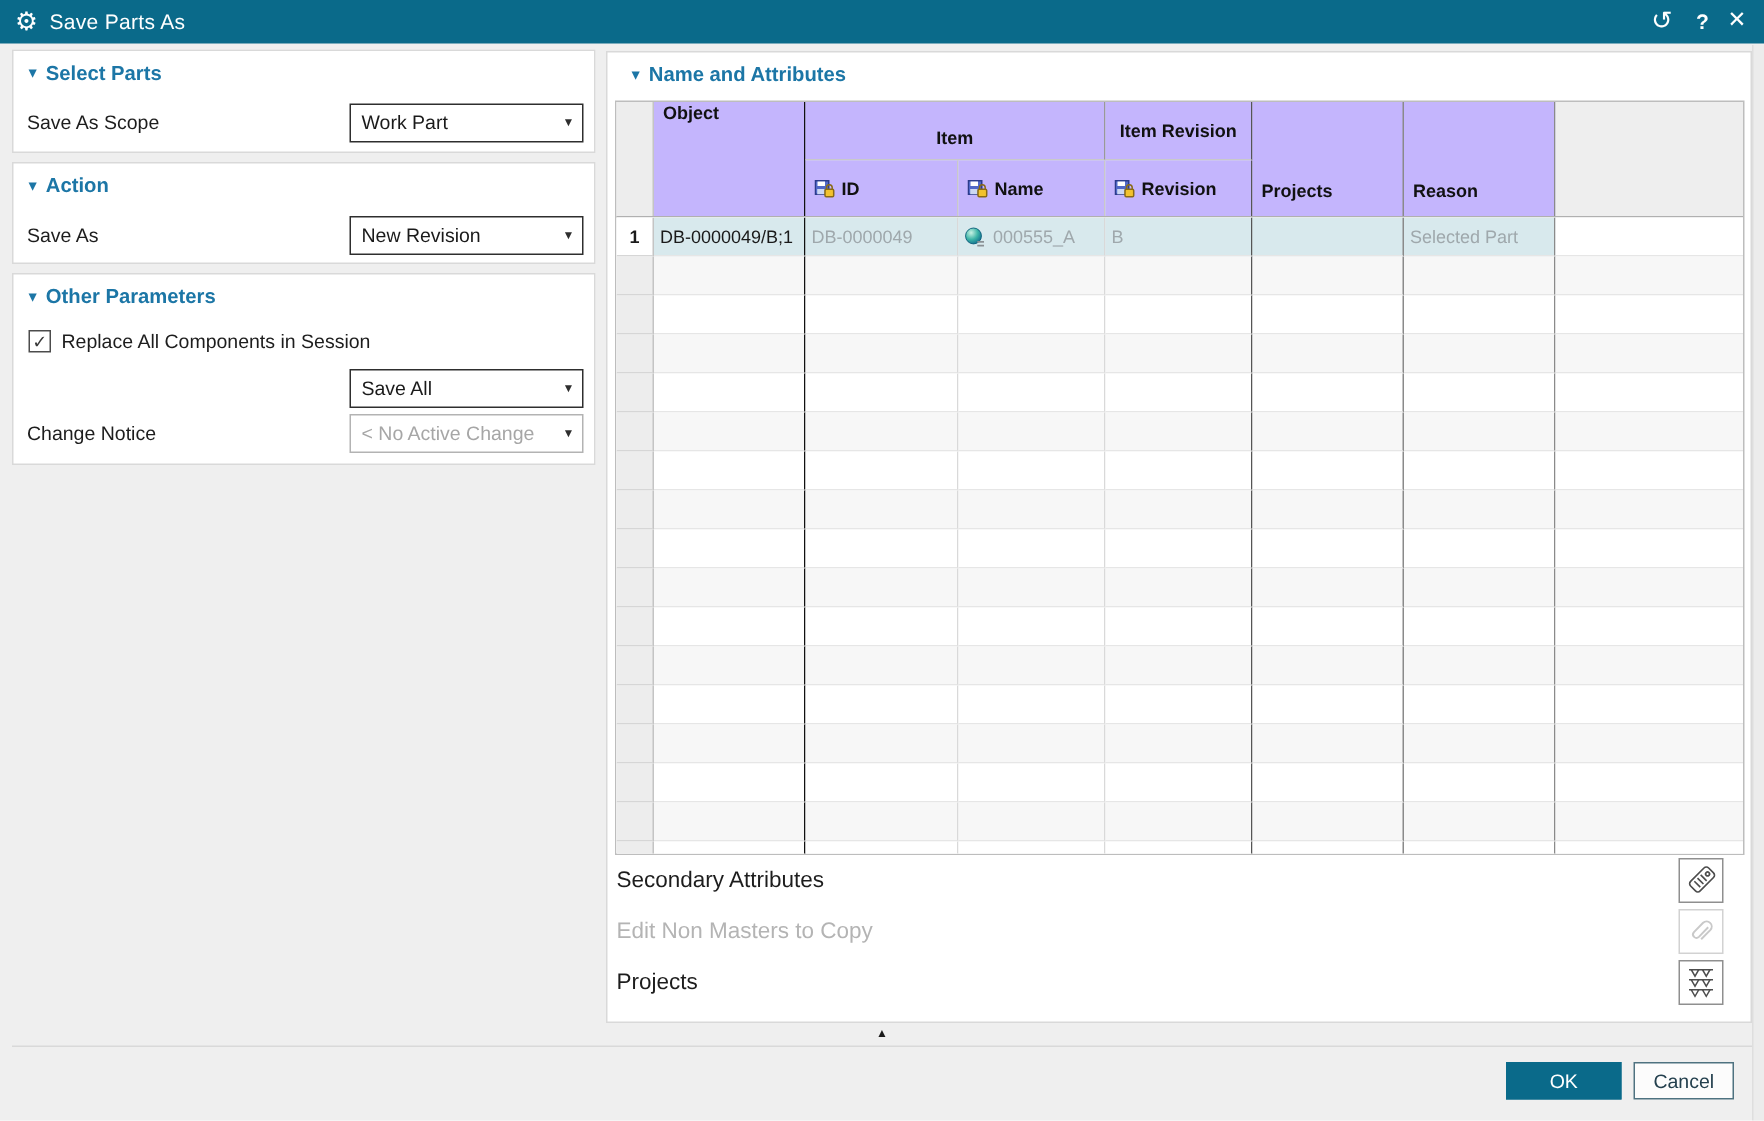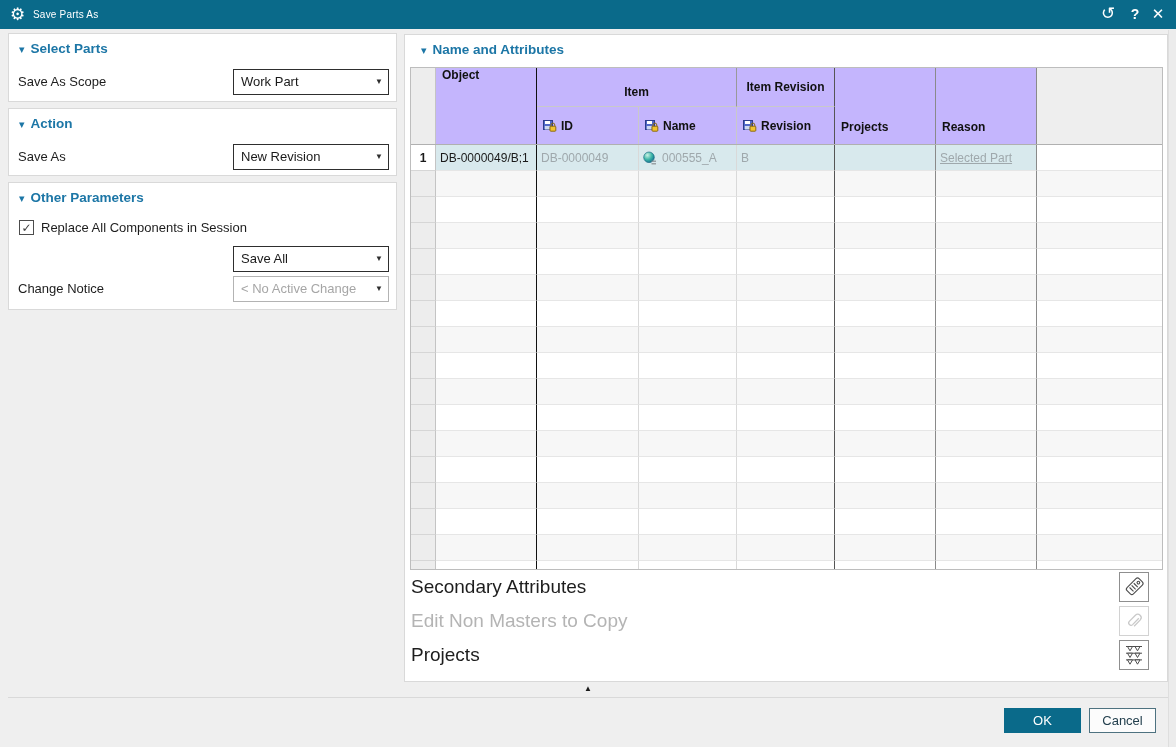--- a/index.html
+++ b/index.html
@@ -3,21 +3,21 @@
 <meta charset="utf-8">
 <style>
   * { margin:0; padding:0; box-sizing:border-box; }
   html,body { width:1176px; height:747px; }
   body { font-family:"Liberation Sans","DejaVu Sans",sans-serif; background:#efefef; overflow:hidden; }
   .dialog { position:relative; width:1176px; height:747px; background:#efefef; }
 
   
   .titlebar { position:absolute; left:0; top:0; width:1176px; height:29px; background:#0a6a8a; color:#fff; }
   .titlebar .gear { position:absolute; left:10px; top:4px; font-size:17px; line-height:21px; }
-  .titlebar .title { position:absolute; left:33px; top:5px; font-size:10px; line-height:19px; letter-spacing:.2px; }
+  .titlebar .title { position:absolute; left:33px; top:5px; font-size:14px; line-height:19px; letter-spacing:.2px; }
   .tb-btn { position:absolute; top:4px; width:20px; height:20px; text-align:center; font-size:15px; line-height:20px; color:#fff; cursor:default; }
   .tb-reset { left:1098px; font-size:17px; }
   .tb-help  { left:1125px; font-weight:bold; font-size:14px; }
   .tb-close { left:1148px; font-size:15px; }
 
   
   .card { position:absolute; background:#fff; border:1px solid #d9d9d9; }
   .sec-header { position:absolute; left:10px; top:6px; height:18px; font-size:13.5px; font-weight:bold; color:#1c76a6; }
   .sec-caret { display:inline-block; font-size:11px; margin-right:6px; vertical-align:top; line-height:18px; }
   .sec-label { display:inline-block; line-height:18px; }
@@ -44,33 +44,33 @@
   .h-projects { grid-area:1/6/3/7; align-items:flex-end; padding-bottom:10px; border-right-color:#8a8a8a; }
   .h-reason   { grid-area:1/7/3/8; align-items:flex-end; padding-bottom:10px; border-right-color:#8a8a8a; }
   .h-trailing { grid-area:1/8/3/9; background:#eeeeee; border-right:none; }
 
   .tbody { height:424px; overflow:hidden; background:#fff; }
   .trow { display:grid; grid-template-columns:25px 101px 102px 98px 98px 101px 101px 125px; height:26px; }
   .tcell { display:flex; align-items:center; padding:0 4px; font-size:12px; color:#1a1a1a; white-space:nowrap; overflow:hidden; border-right:1px solid #d9d9d9; border-bottom:1px solid #e6e6e6; background:#fff; }
   .tcell.c0 { background:#ededed; border-right-color:#c4c4c4; border-bottom-color:#d6d6d6; justify-content:center; padding:0; }
   .tcell.c1 { border-right-color:#111; }
   .tcell.c4 { border-right-color:#555; }
-  .tcell.c5, .tcell.c6 { border-right-color:#8a8a8a;text-decoration:underline; }
+  .tcell.c5, .tcell.c6 { border-right-color:#8a8a8a; }
   .tcell.c7 { border-right:none; }
   .trow.alt .tcell { background:#f7f7f7; }
   .trow.alt .tcell.c0 { background:#ededed; }
   .trow.sel .tcell.c1, .trow.sel .tcell.c2, .trow.sel .tcell.c3,
   .trow.sel .tcell.c4, .trow.sel .tcell.c5, .trow.sel .tcell.c6 { background:#d8e9ed; }
   .trow.sel .tcell.c0 { background:#fff; font-weight:bold; }
   .graytxt { color:#9fa8ac; }
   .cell-icon { margin-right:5px; flex:0 0 auto; }
 
   
   .attr-row { position:absolute; left:6px; width:748px; height:30px; }
-  .attr-label { font-size:19px; color:#1d1d1d; line-height:30px; }
+  .attr-label { font-size:15px; color:#1d1d1d; line-height:30px; }
   .attr-label.disabled { color:#b4b4b4; }
   .attr-btn { position:absolute; right:10px; top:0; width:30px; height:30px; background:#fff; border:1px solid #8f8f8f; display:flex; align-items:center; justify-content:center; }
   .attr-btn.disabled { border-color:#d2d2d2; }
 
   
   .collapse-handle { position:absolute; left:576px; top:682px; width:24px; height:13px; text-align:center; font-size:8px; line-height:13px; color:#1a1a1a; }
   .footer-divider { position:absolute; left:8px; top:697px; width:1160px; border-top:1px solid #d9d9d9; }
   .btn { position:absolute; top:708px; height:25px; font-size:13px; text-align:center; line-height:23px; }
   .btn-ok { left:1004px; width:77px; background:#0a6a8a; color:#fff; border:1px solid #0a6a8a; }
   .btn-cancel { left:1089px; width:67px; background:#fcfcfc; color:#24404e; border:1px solid #4e7280; }

